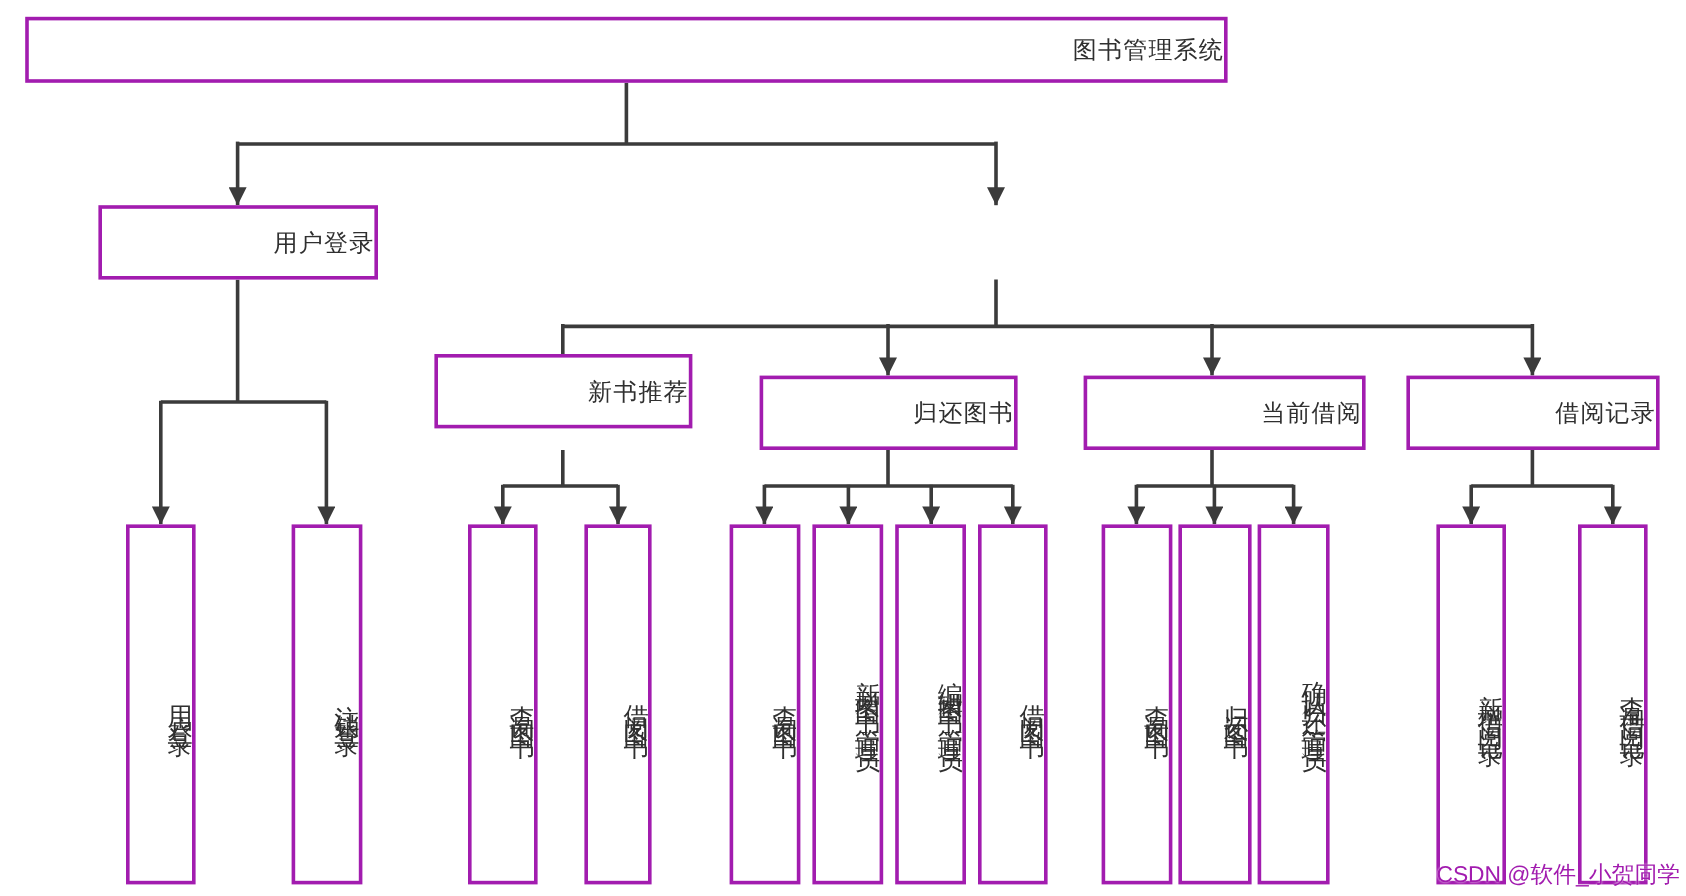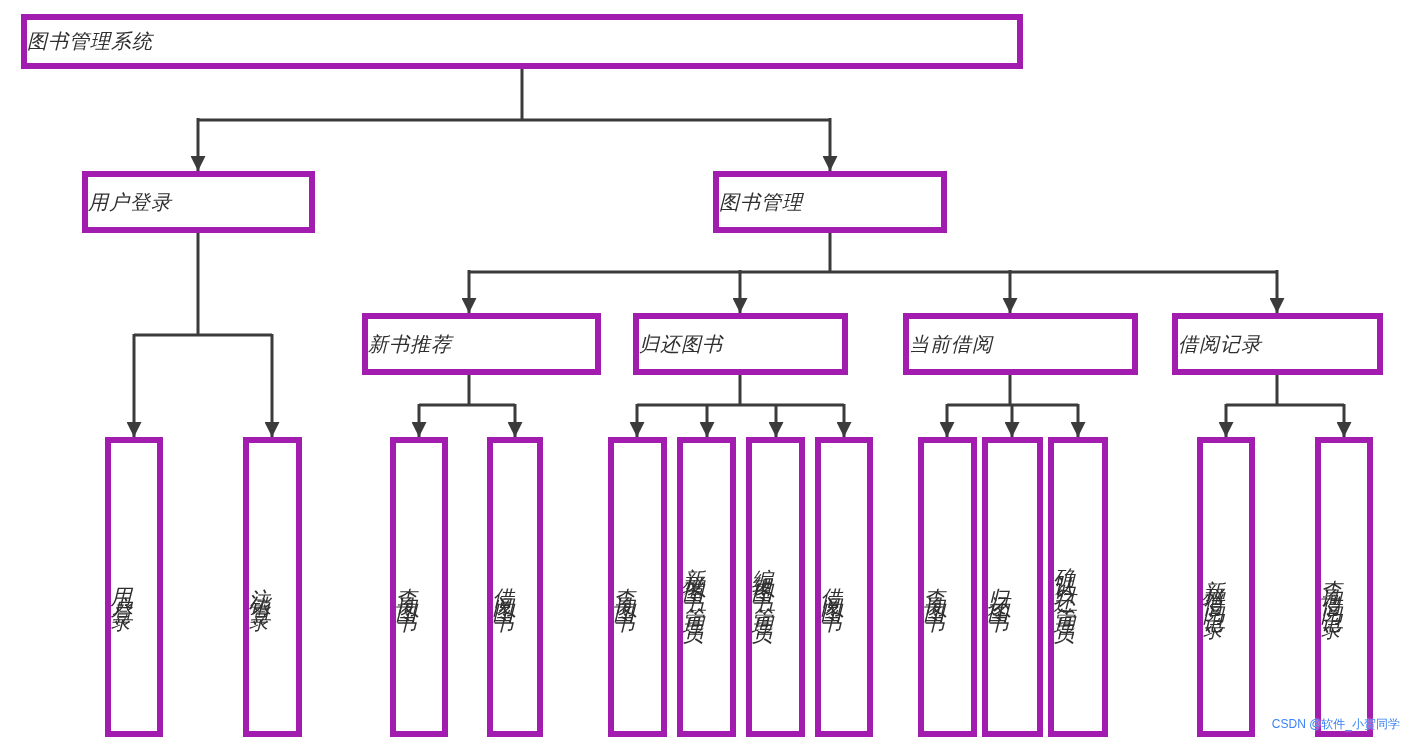--- a/index.html
+++ b/index.html
@@ -13,46 +13,45 @@
   }
   .wires { position: absolute; left: 0; top: 0; }
   .wires path, .wires line {
     stroke: #3b3b3b;
     stroke-width: 3;
     fill: none;
   }
   .box {
     position: absolute;
     box-sizing: border-box;
-    border: 6px solid #a21caf;
+    border: 3px solid #a21caf;
     background: #ffffff;
     display: flex;
     align-items: center;
-    justify-content: flex-start;
+    justify-content: flex-end;
     color: #2f2f2f;
-    font-style: italic;
   }
   .box.h span {
     font-size: 20px;
     letter-spacing: 1px;
     white-space: nowrap;
   }
   .box.v span {
     writing-mode: vertical-rl;
     text-orientation: mixed;
     font-size: 21px;
     letter-spacing: 8px;
     line-height: 1;
   }
   .watermark {
     position: absolute;
     top: 716px;
     right: 5px;
-    font-size: 12px;
-    color: #3b82f6;
+    font-size: 19px;
+    color: #a21caf;
     text-shadow: 0 0 2px #ffffff;
     z-index: 5;
     white-space: nowrap;
   }
 </style>
 </head>
 <body>
 
 <div class="canvas">
 
@@ -97,25 +96,22 @@
     <line x1="1344" y1="404" x2="1344" y2="437" marker-end="url(#arw)"></line>
   </svg>
 
   <div class="box h" style="left:21px;top:14px;width:1002px;height:55px">
     <span>图书管理系统</span>
   </div>
 
   <div class="box h" style="left:82px;top:171px;width:233px;height:62px">
     <span>用户登录</span>
   </div>
-  <div class="box h" style="left:713px;top:171px;width:234px;height:62px">
-    <span>图书管理</span>
-  </div>
 
-  <div class="box h" style="left:362px;top:313px;width:239px;height:62px">
+  <div class="box h" style="left:362px;top:295px;width:215px;height:62px">
     <span>新书推荐</span>
   </div>
   <div class="box h" style="left:633px;top:313px;width:215px;height:62px">
     <span>归还图书</span>
   </div>
   <div class="box h" style="left:903px;top:313px;width:235px;height:62px">
     <span>当前借阅</span>
   </div>
   <div class="box h" style="left:1172px;top:313px;width:211px;height:62px">
     <span>借阅记录</span>

